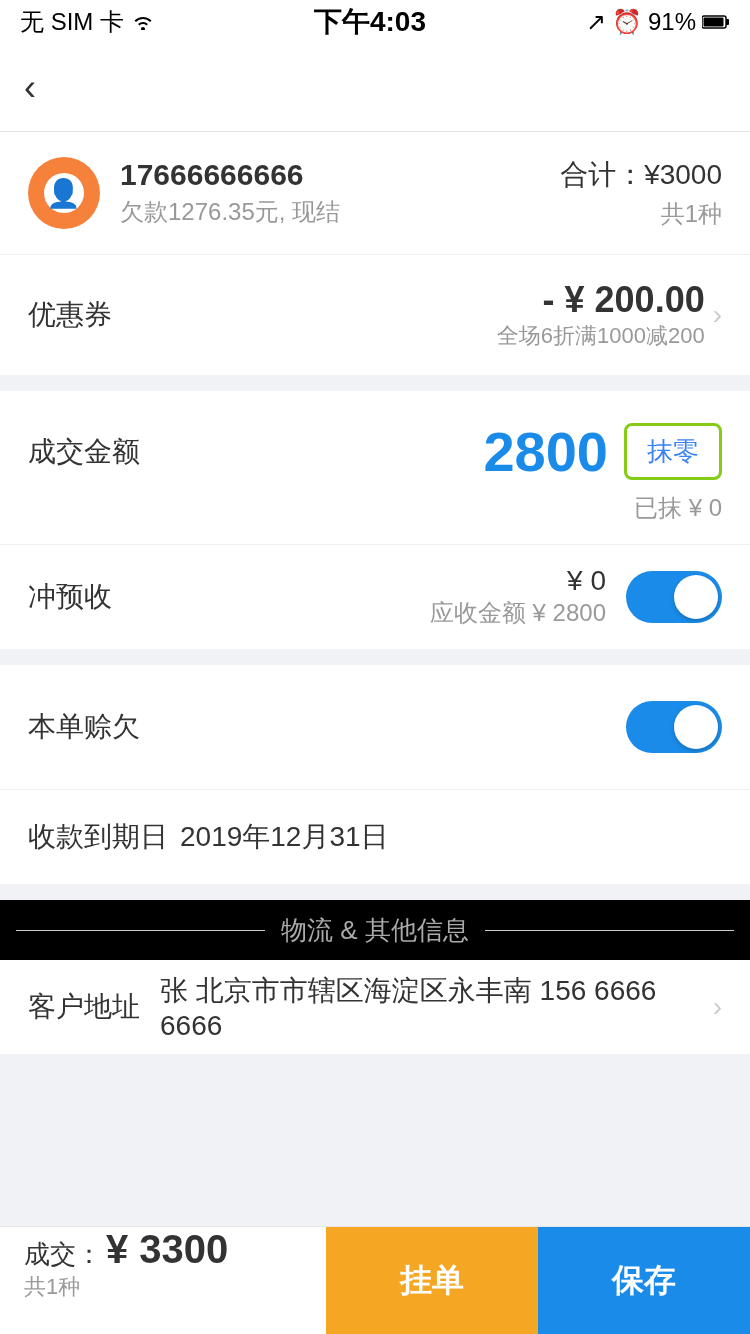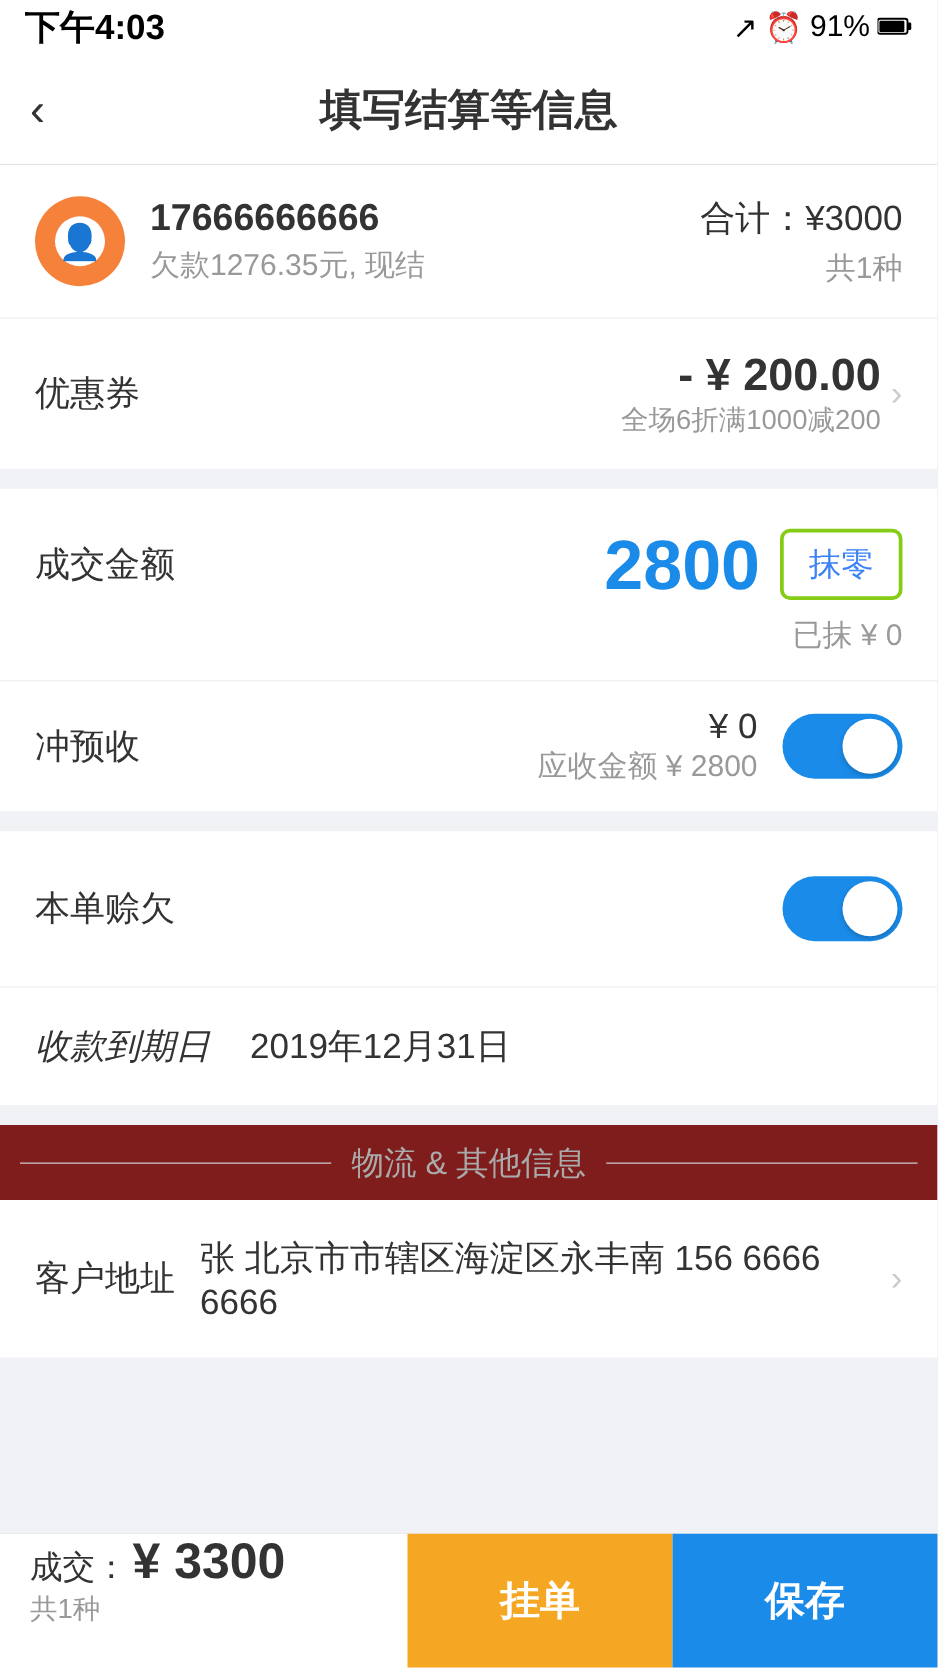--- a/index.html
+++ b/index.html
@@ -263,31 +263,30 @@
     
     .due-row {
       display: flex;
       align-items: center;
       padding: 28px 28px;
       border-top: 1px solid #f0f0f0;
     }
     .due-label {
       font-size: 28px;
       color: #333;
-      margin-right: 32px;
-      font-style: italic;
+      margin-right: 12px;
     }
     .due-date {
       font-size: 28px;
       color: #333;
     }
 
     
     .divider-section {
-      background: #7f1d1d;
+      background: #000000;
       height: 60px;
       display: flex;
       align-items: center;
       justify-content: center;
       margin-bottom: 0;
     }
     .divider-text {
       font-size: 26px;
       color: #aaa;
     }
@@ -300,21 +299,21 @@
 
     
     .address-card {
       background: #fff;
       margin-bottom: 16px;
     }
     .address-row {
       display: flex;
       align-items: center;
       justify-content: space-between;
-      padding: 28px 28px;
+      padding: 12px 28px;
     }
     .address-label {
       font-size: 28px;
       color: #333;
       flex-shrink: 0;
       margin-right: 20px;
     }
     .address-value {
       font-size: 28px;
       color: #333;
@@ -372,38 +371,45 @@
       background: #f5a623;
     }
     .btn-save {
       background: #1a8be8;
     }
   </style>
 </head>
 <body>
 
 <div class="status-bar">
+  <div class="status-left">
+    <span>无 SIM 卡</span>
+    <span>
+      <svg width="22" height="16" viewBox="0 0 22 16" fill="none">
+        <path d="M11 13a2 2 0 1 1 0 4 2 2 0 0 1 0-4zm0-5a7 7 0 0 1 4.95 2.05l-1.41 1.41A5 5 0 0 0 11 10a5 5 0 0 0-3.54 1.46L6.05 10.05A7 7 0 0 1 11 8zm0-5a12 12 0 0 1 8.49 3.51l-1.42 1.42A10 10 0 0 0 11 5a10 10 0 0 0-7.07 2.93L2.51 6.51A12 12 0 0 1 11 3z" fill="#000"></path>
+      </svg>
+    </span>
+  </div>
   <div class="status-center">下午4:03</div>
   <div class="status-right">
     <span>↗</span>
     <span>⏰</span>
     <span>91%</span>
     <span>
       <svg width="28" height="16" viewBox="0 0 28 16">
         <rect x="0" y="2" width="24" height="12" rx="2" ry="2" fill="none" stroke="#000" stroke-width="1.5"></rect>
         <rect x="24" y="5" width="3" height="6" rx="1" fill="#000"></rect>
         <rect x="1.5" y="3.5" width="20" height="9" rx="1" fill="#000"></rect>
       </svg>
     </span>
   </div>
 </div>
 
 <div class="nav-bar">
   <span class="nav-back">‹</span>
-  <span class="nav-title">填写结算等信息</span>
 </div>
 
 <div class="content">
 
   <div class="card">
     <div class="customer-row">
       <div class="customer-left">
         <div class="avatar">
           <div class="avatar-icon">
             <span class="avatar-inner">👤</span>

